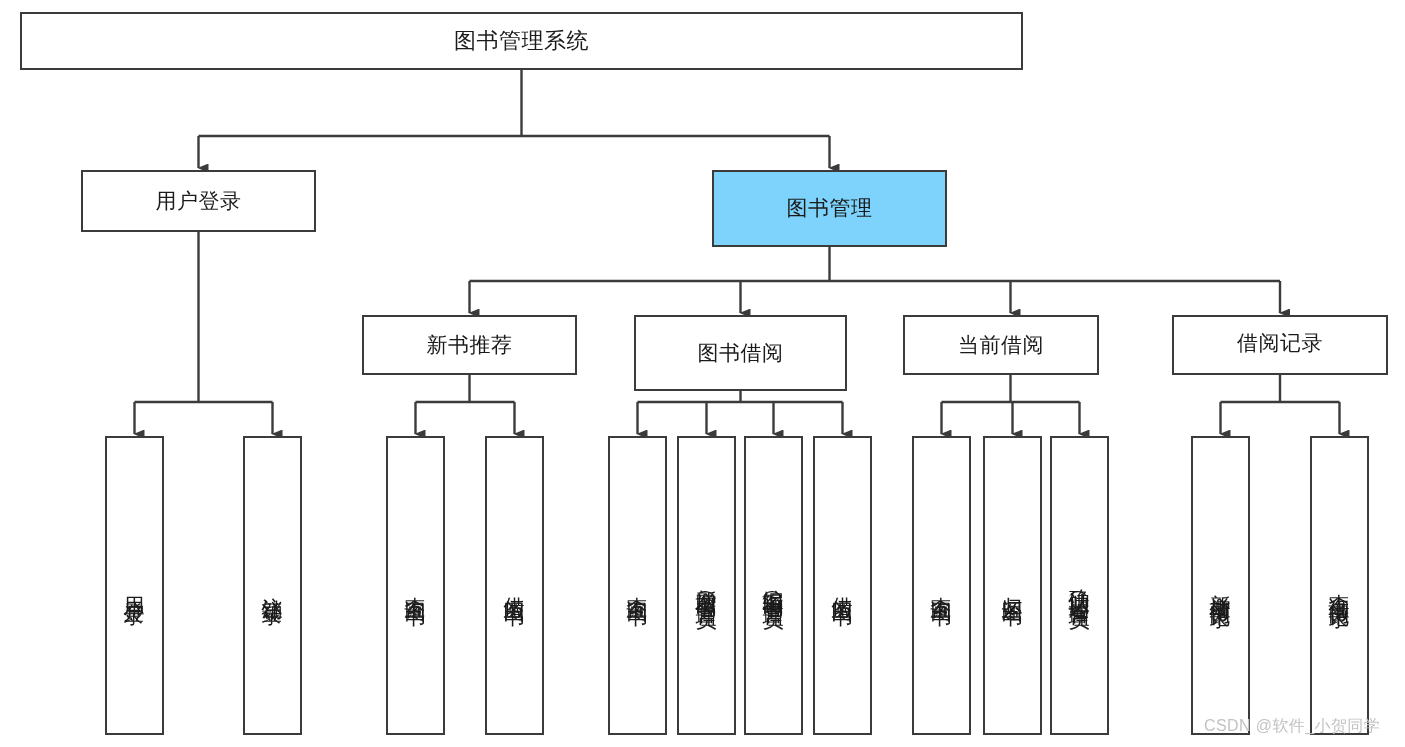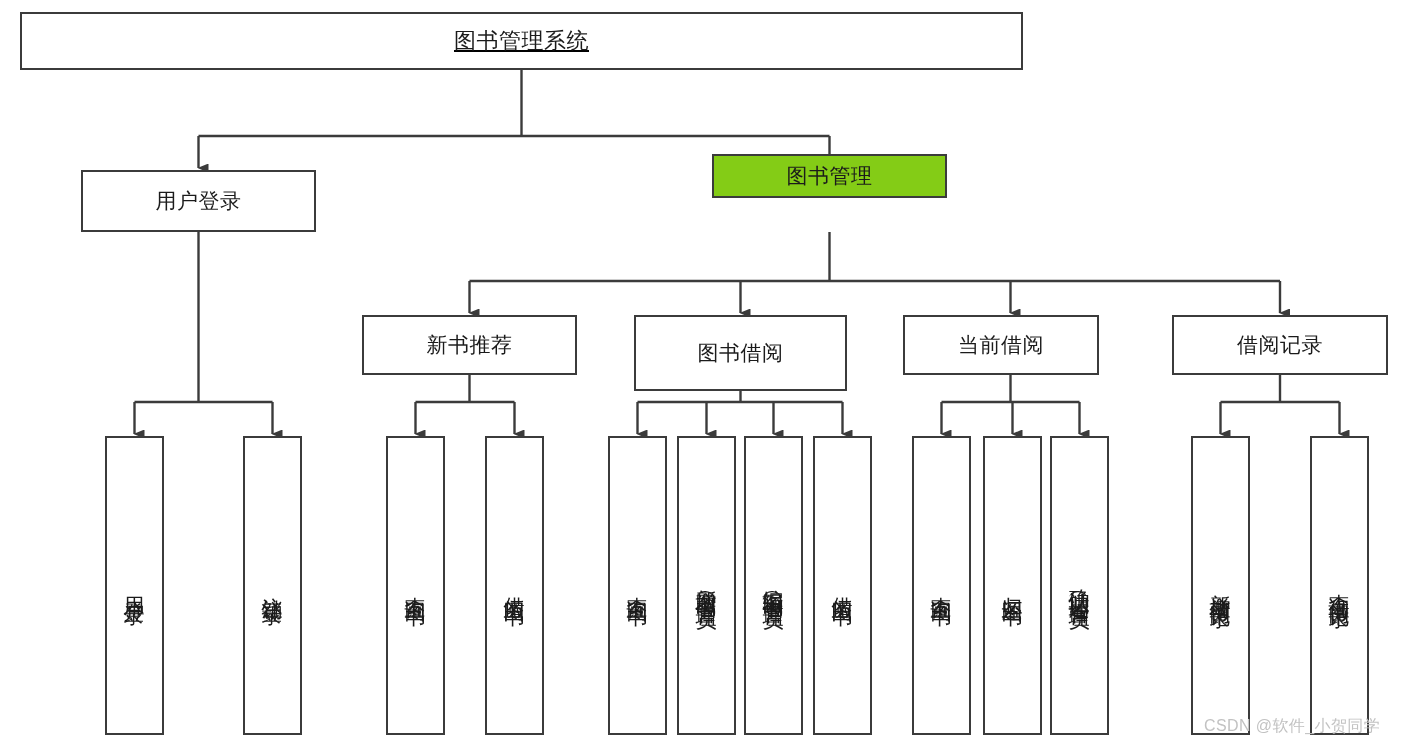--- a/index.html
+++ b/index.html
@@ -105,39 +105,39 @@
         <path d="M1012.5,402 L1012.5,434" marker-end="url(#arrow)"></path>
         <path d="M1079.5,402 L1079.5,434" marker-end="url(#arrow)"></path>
         <path d="M1280,375 L1280,402"></path>
         <path d="M1220.5,402 L1339.5,402"></path>
         <path d="M1220.5,402 L1220.5,434" marker-end="url(#arrow)"></path>
         <path d="M1339.5,402 L1339.5,434" marker-end="url(#arrow)"></path>
       </g>
   </svg>
 
   <div id="node-layer">
-      <div class="node root" style="left: 20px; top: 12px; width: 1003px; height: 58px; border-color: rgb(59, 59, 59); background: rgb(255, 255, 255); text-decoration: underline;">
+      <div class="node root" style="left: 20px; top: 12px; width: 1003px; height: 58px; border-color: rgb(59, 59, 59); background: rgb(255, 255, 255);">
         <span class="node-label" style="color: rgb(27, 27, 27);">图书管理系统</span>
       </div>
       <div class="node" style="left: 81px; top: 170px; width: 235px; height: 62px; border-color: rgb(59, 59, 59); background: rgb(255, 255, 255);">
         <span class="node-label" style="color: rgb(27, 27, 27);">用户登录</span>
       </div>
-      <div class="node" style="left: 712px; top: 154px; width: 235px; height: 44px; border-color: rgb(59, 59, 59); background: #84cc16;">
+      <div class="node" style="left: 712px; top: 170px; width: 235px; height: 77px; border-color: rgb(59, 59, 59); background: #7dd3fc;">
         <span class="node-label" style="color: rgb(27, 27, 27);">图书管理</span>
       </div>
       <div class="node" style="left: 362px; top: 315px; width: 215px; height: 60px; border-color: rgb(59, 59, 59); background: rgb(255, 255, 255);">
         <span class="node-label" style="color: rgb(27, 27, 27);">新书推荐</span>
       </div>
       <div class="node" style="left: 634px; top: 315px; width: 213px; height: 76px; border-color: rgb(59, 59, 59); background: rgb(255, 255, 255);">
         <span class="node-label" style="color: rgb(27, 27, 27);">图书借阅</span>
       </div>
       <div class="node" style="left: 903px; top: 315px; width: 196px; height: 60px; border-color: rgb(59, 59, 59); background: rgb(255, 255, 255);">
         <span class="node-label" style="color: rgb(27, 27, 27);">当前借阅</span>
       </div>
-      <div class="node" style="left: 1172px; top: 315px; width: 216px; height: 60px; border-color: rgb(59, 59, 59); background: rgb(255, 255, 255);">
+      <div class="node" style="left: 1172px; top: 315px; width: 216px; height: 60px; border-color: rgb(59, 59, 59); background: rgb(255, 255, 255); font-family: Liberation Mono, monospace;">
         <span class="node-label" style="color: rgb(27, 27, 27);">借阅记录</span>
       </div>
       <div class="node vertical" style="left: 105px; top: 436px; width: 59px; height: 299px; border-color: rgb(59, 59, 59); background: rgb(255, 255, 255);">
         <span class="node-label" style="color: rgb(27, 27, 27);">用户登录</span>
       </div>
       <div class="node vertical" style="left: 243px; top: 436px; width: 59px; height: 299px; border-color: rgb(59, 59, 59); background: rgb(255, 255, 255);">
         <span class="node-label" style="color: rgb(27, 27, 27);">注销登录</span>
       </div>
       <div class="node vertical" style="left: 386px; top: 436px; width: 59px; height: 299px; border-color: rgb(59, 59, 59); background: rgb(255, 255, 255);">
         <span class="node-label" style="color: rgb(27, 27, 27);">查询图书</span>

